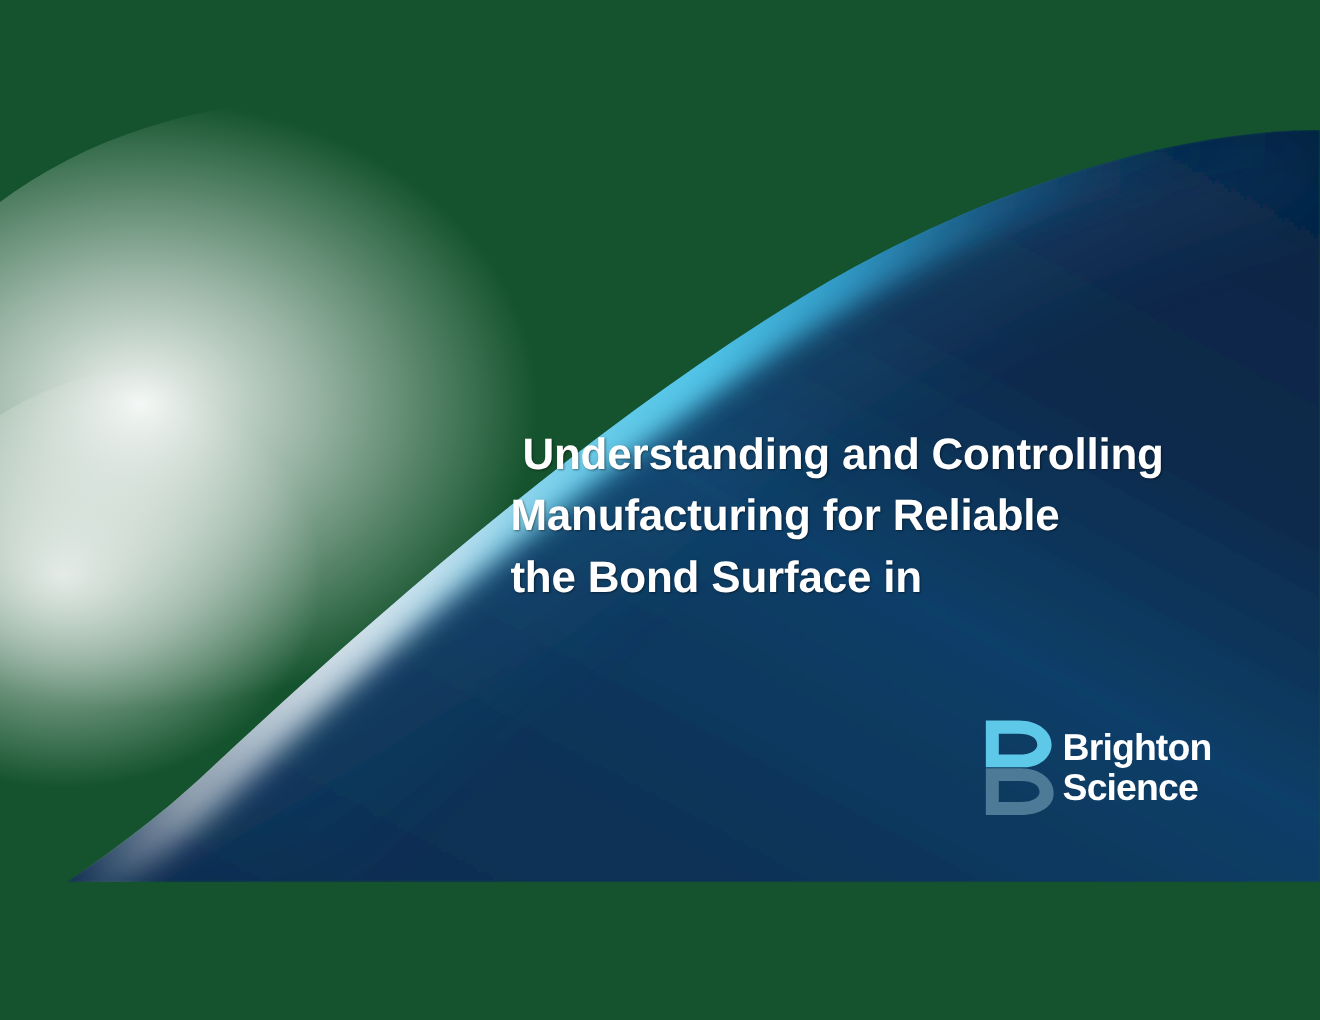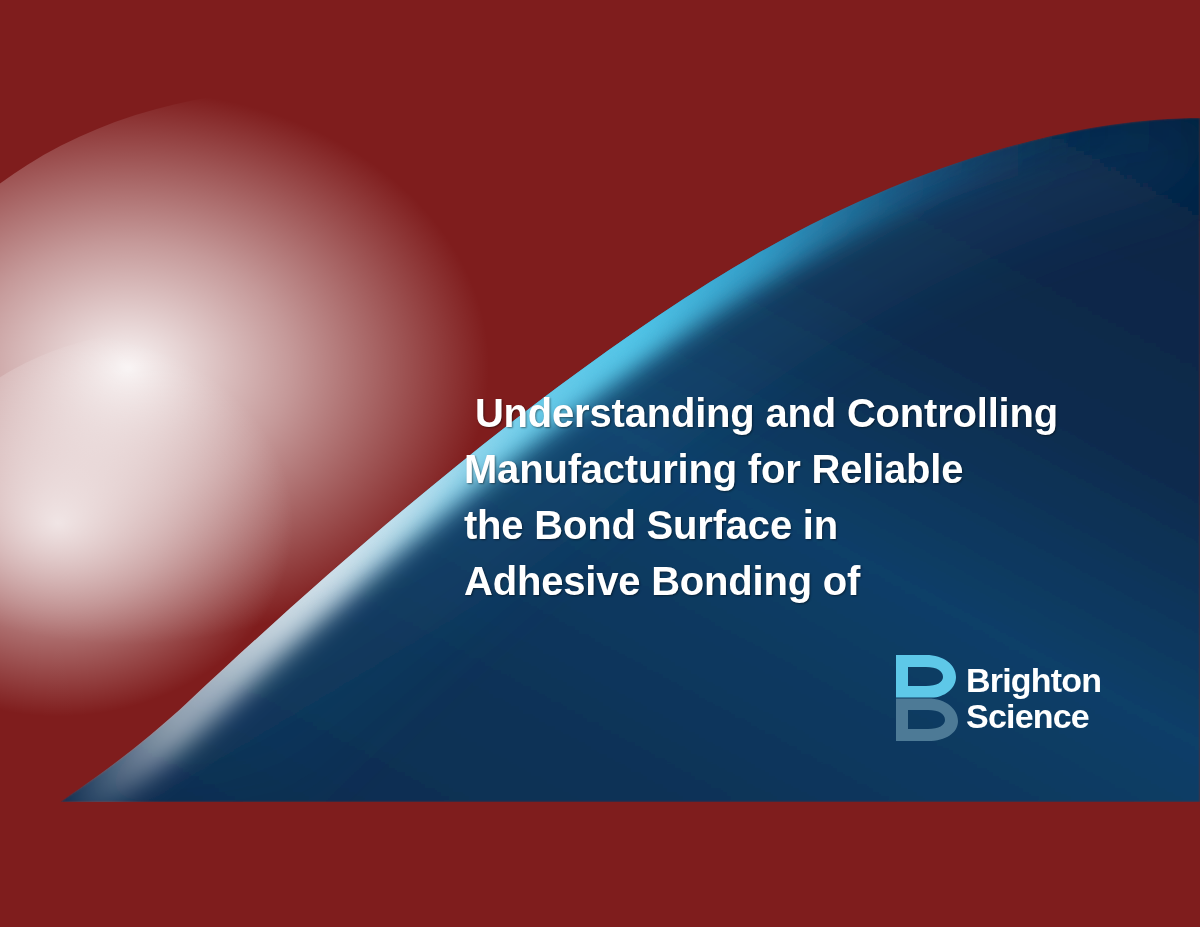--- a/index.html
+++ b/index.html
@@ -9,21 +9,21 @@
     background: #ffffff;
   }
   body {
     font-family: "Liberation Sans", "DejaVu Sans", sans-serif;
   }
 
   #slide {
     position: relative;
     width: 1200px;
     height: 927px;
-    background: #7f1d1d;
+    background: #14532d;
     overflow: hidden;
   }
 
   
   #bg-graphic {
     position: absolute;
     left: 0; top: 0;
     width: 1200px;
     height: 927px;
     pointer-events: none;
@@ -161,21 +161,20 @@
     </g>
 
     <ellipse cx="300" cy="420" rx="430" ry="330" fill="url(#leftFade)"></ellipse>
     <ellipse cx="170" cy="560" rx="280" ry="230" fill="url(#leftFade)" opacity="0.85"></ellipse>
   </svg>
 
   <div id="title-block">
     <div class="title-line"> Understanding and Controlling</div>
     <div class="title-line">Manufacturing for Reliable</div>
     <div class="title-line">the Bond Surface in</div>
-    <div class="title-line">Adhesive Bonding of</div>
   </div>
 
   <div id="logo">
     <svg id="logo-mark" viewBox="0 0 62 90">
 
       <path d="M 0,2 L 30,2 C 48,2 60,12 60,24 C 60,34 51,43 38,44.6
                L 38,44.6 L 0,44.6 Z
                M 12,14 L 12,33 L 30,33 C 41,33 47,29 47,24
                C 47,18 41,14 30,14 Z" fill="#5ec8e8"></path>
 

